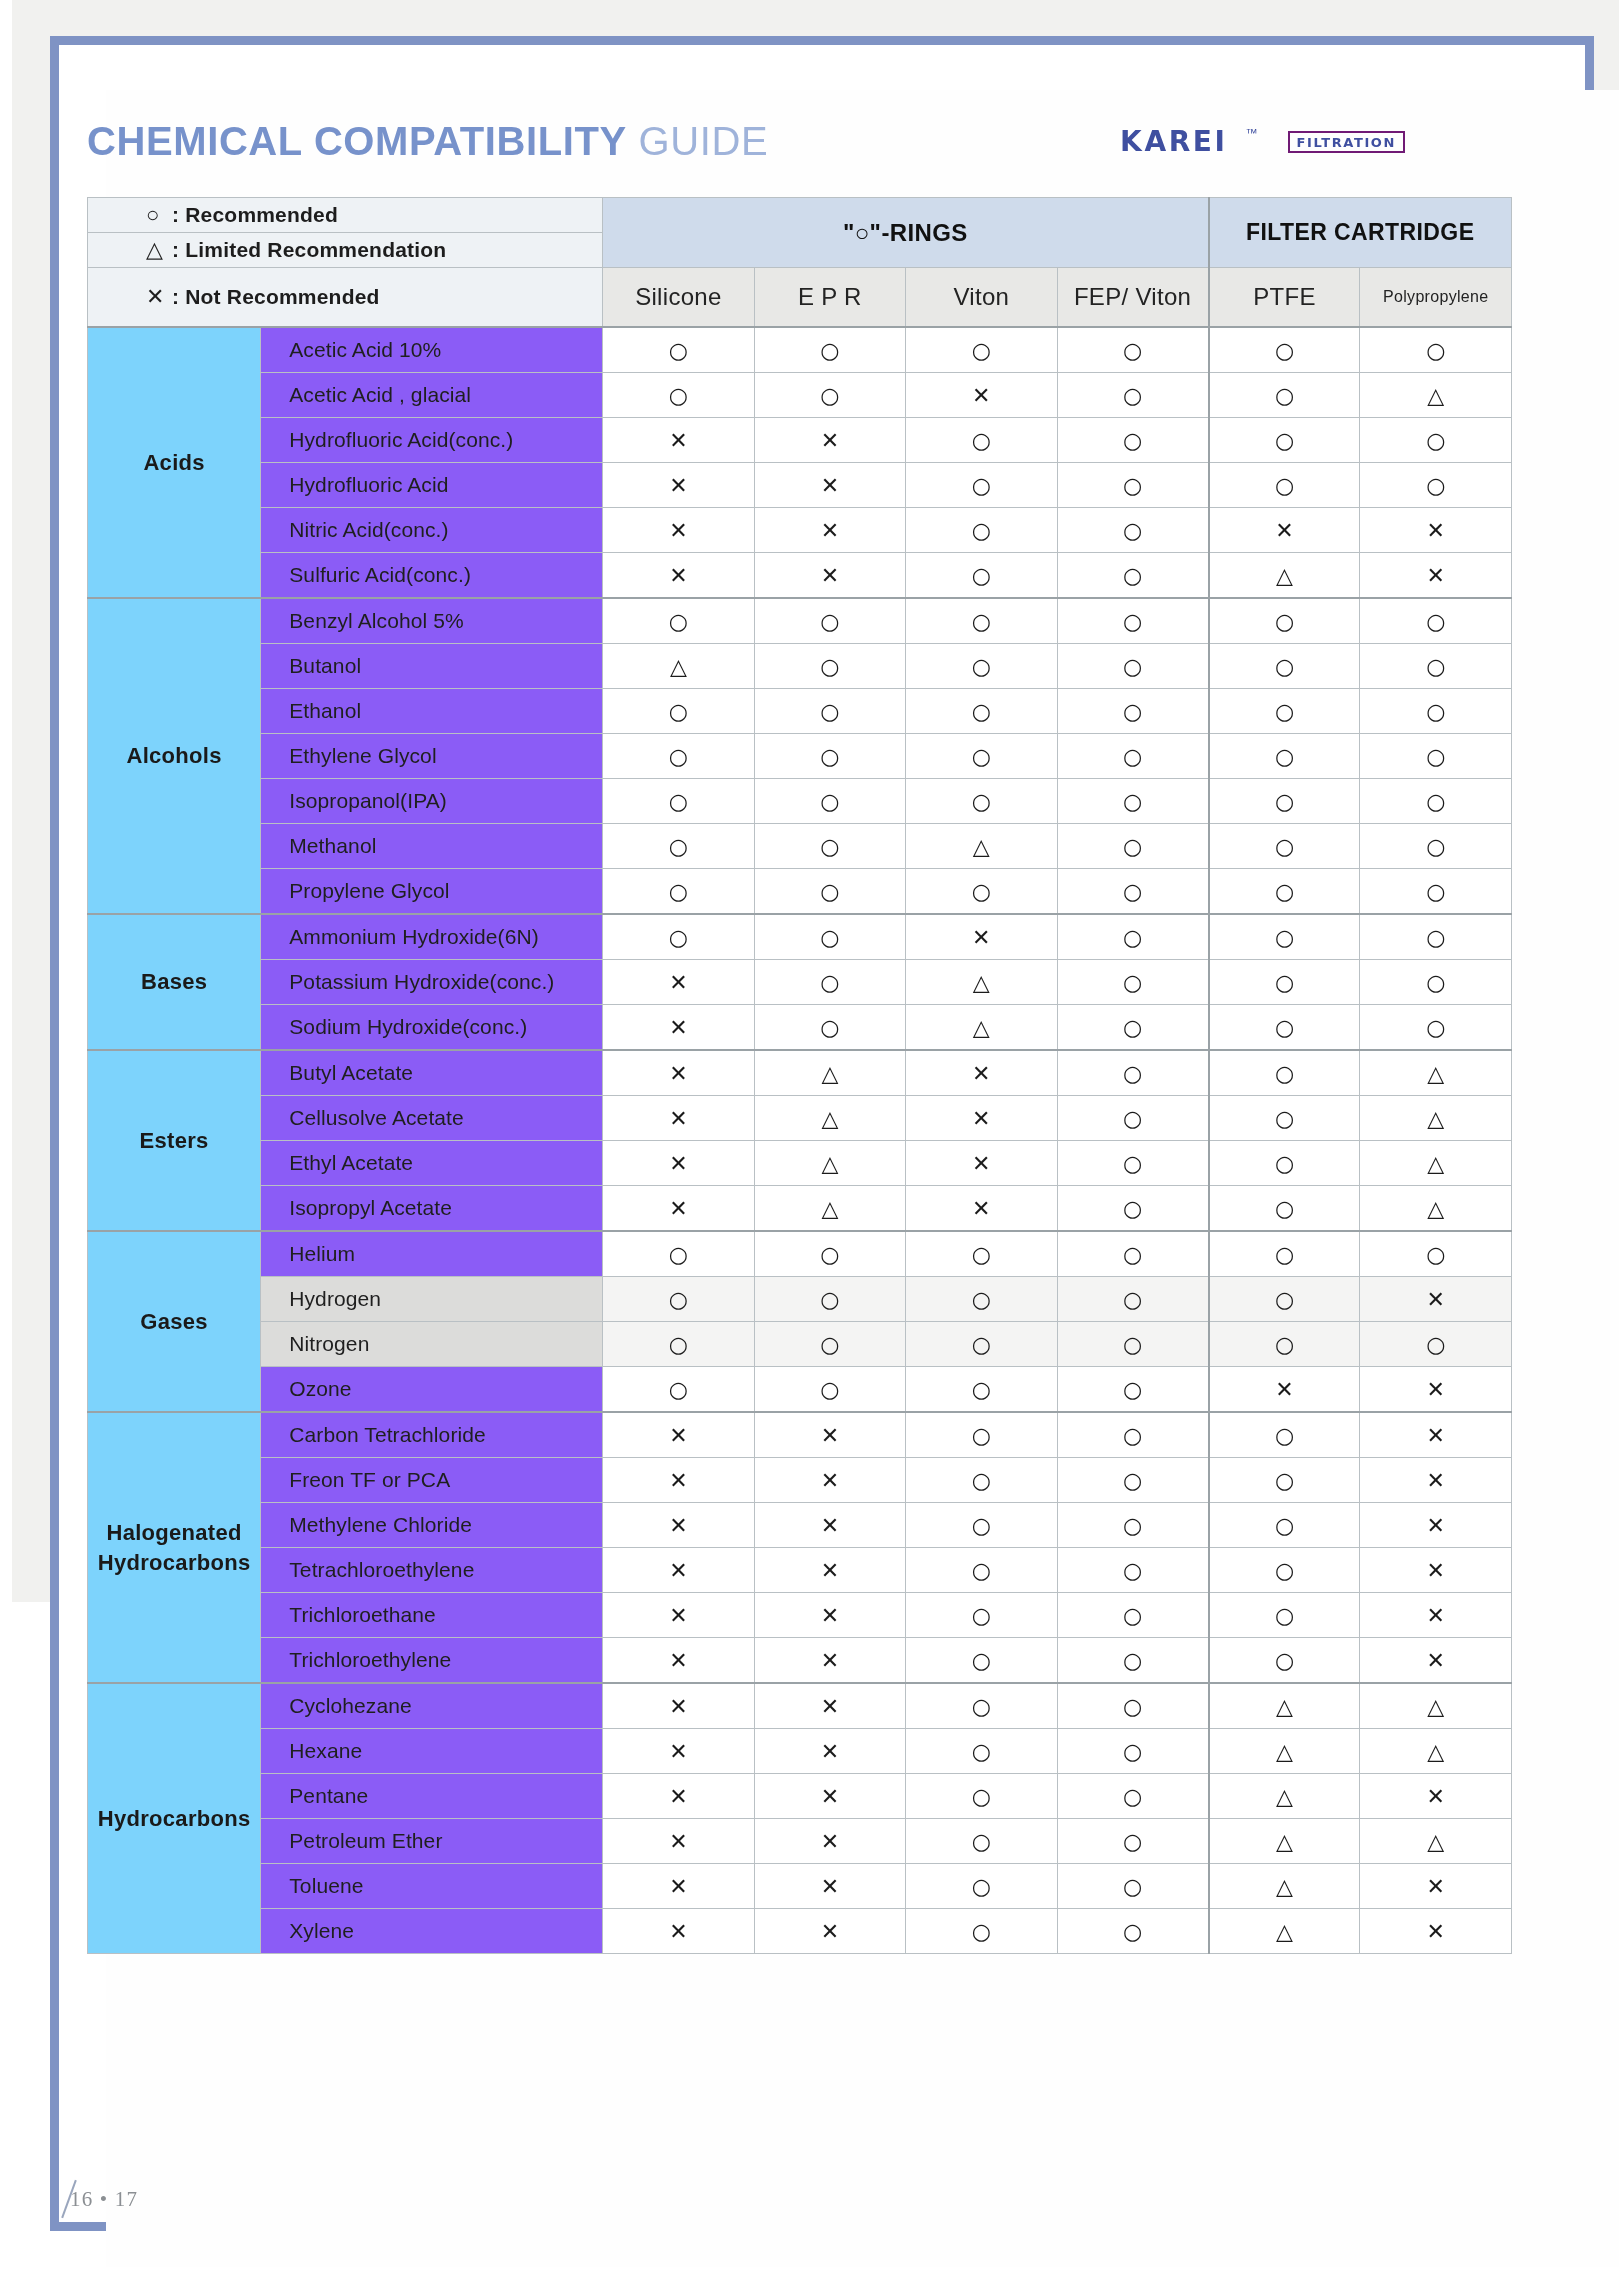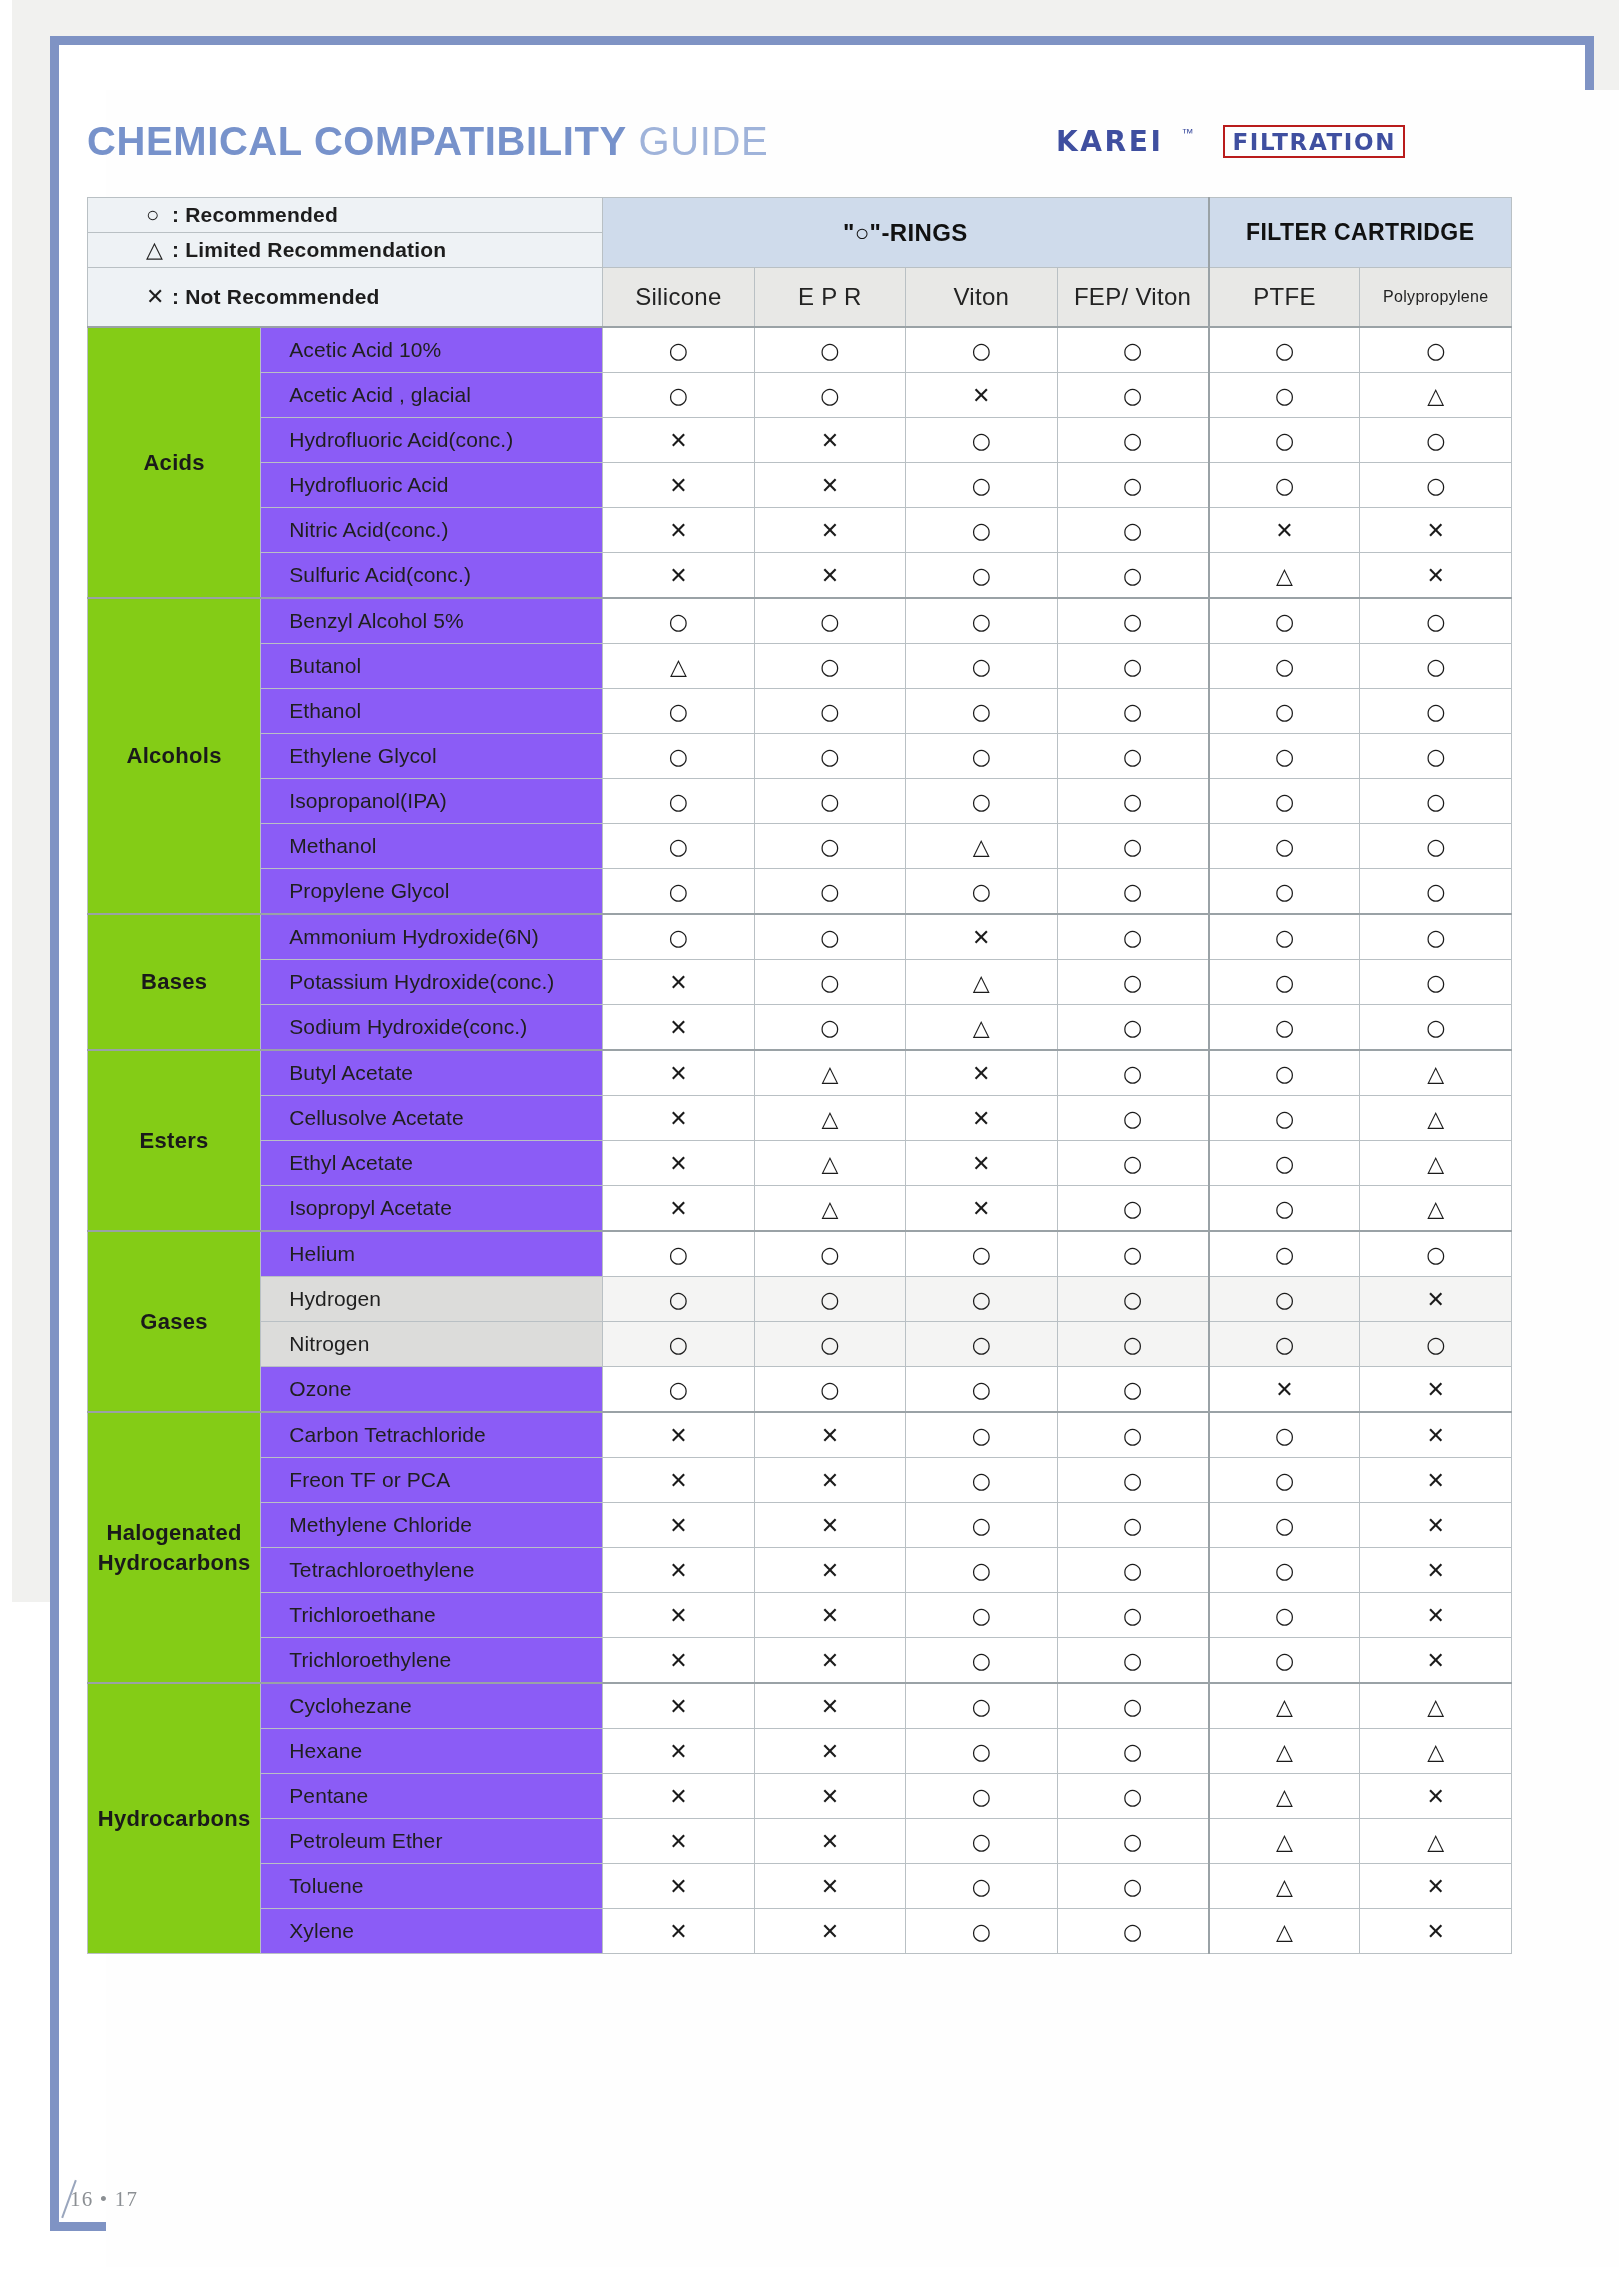--- a/index.html
+++ b/index.html
@@ -78,25 +78,25 @@
   }
   #logo .tm {
     font-size: 12px;
     color: #3f4fa0;
     vertical-align: super;
     position: relative;
     top: -9px;
     left: -6px;
   }
   #logo .filtration {
-    font-size: 23px;
+    font-size: 13px;
     font-weight: bold;
     letter-spacing: 1.6px;
     color: #3f4fa0;
-    border: 2px solid #b91c1c;
+    border: 2px solid #701a75;
     padding: 2px 7px 1px 7px;
     font-family: "DejaVu Sans", sans-serif;
   }
 
   
   table.guide {
     position: absolute;
     left: 75px;
     top: 197px;
     width: 1425px;
@@ -147,21 +147,21 @@
     text-align: center;
     font-size: 24px;
     color: #232323;
     height: 58px;
     letter-spacing: 0.3px;
   }
   .mat-head.narrow { font-size: 16px; }
 
   
   td.cat {
-    background: #84cc16;
+    background: #7dd3fc;
     text-align: center;
     vertical-align: middle;
     font-size: 22px;
     font-weight: bold;
     color: #1a1a1a;
     letter-spacing: 0.3px;
     line-height: 1.35;
   }
 
   

